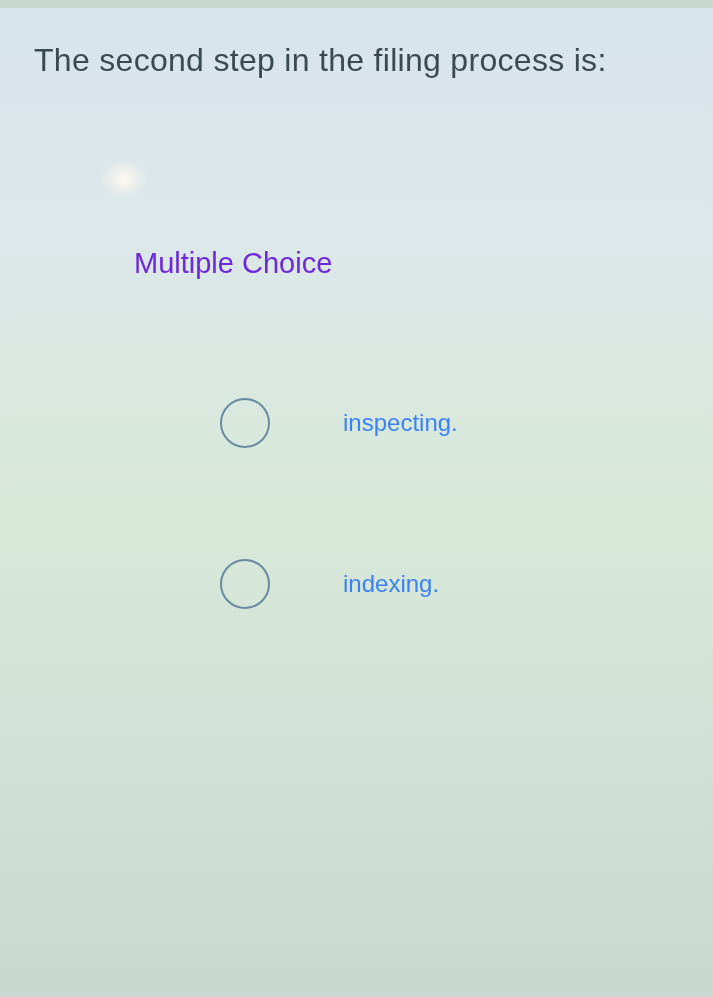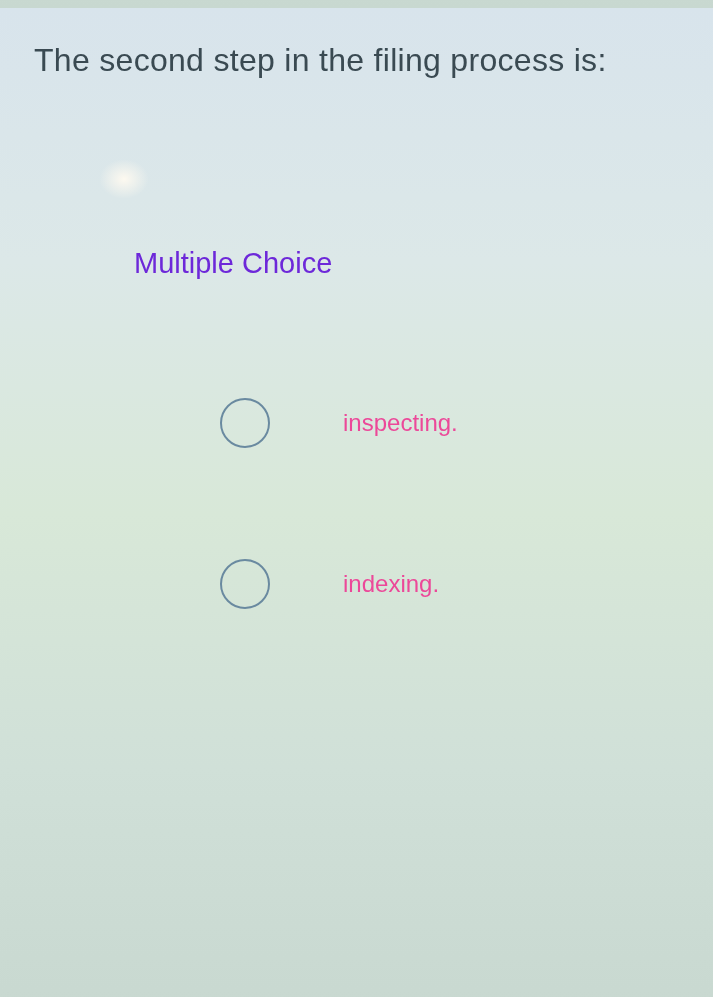--- a/index.html
+++ b/index.html
@@ -43,21 +43,21 @@
       width: 50px;
       height: 50px;
       border: 2px solid #6a8aa0;
       border-radius: 50%;
       flex-shrink: 0;
       background: transparent;
     }
     .option-label {
       margin-left: 65px;
       font-size: 24px;
-      color: #ec4899;
+      color: #3b82f6;
       font-weight: 400;
     }
     .option:nth-child(4) .radio {
       border-color: #8a9aa0;
       opacity: 0.7;
     }
     .option:nth-child(4) .option-label {
       color: #889590;
     }
     .glare {

